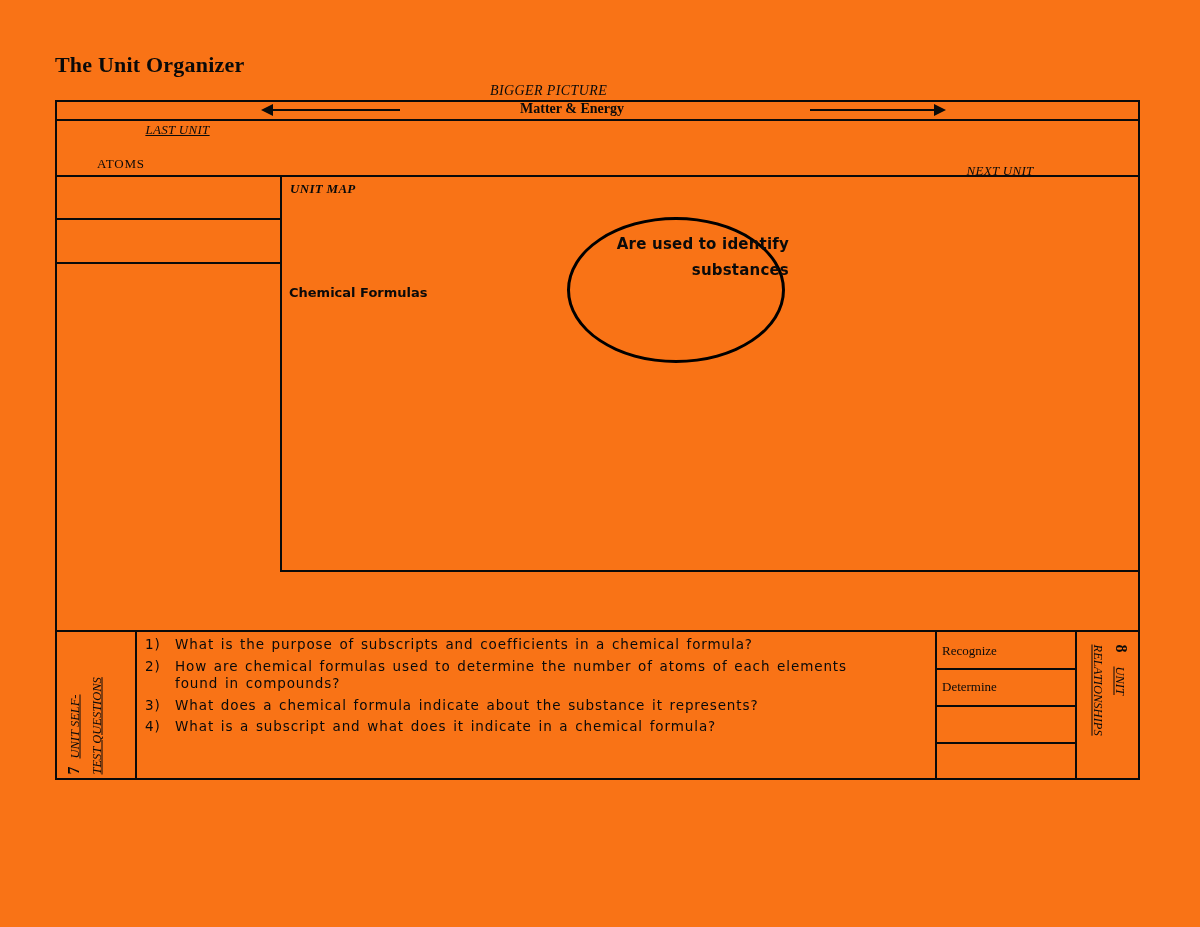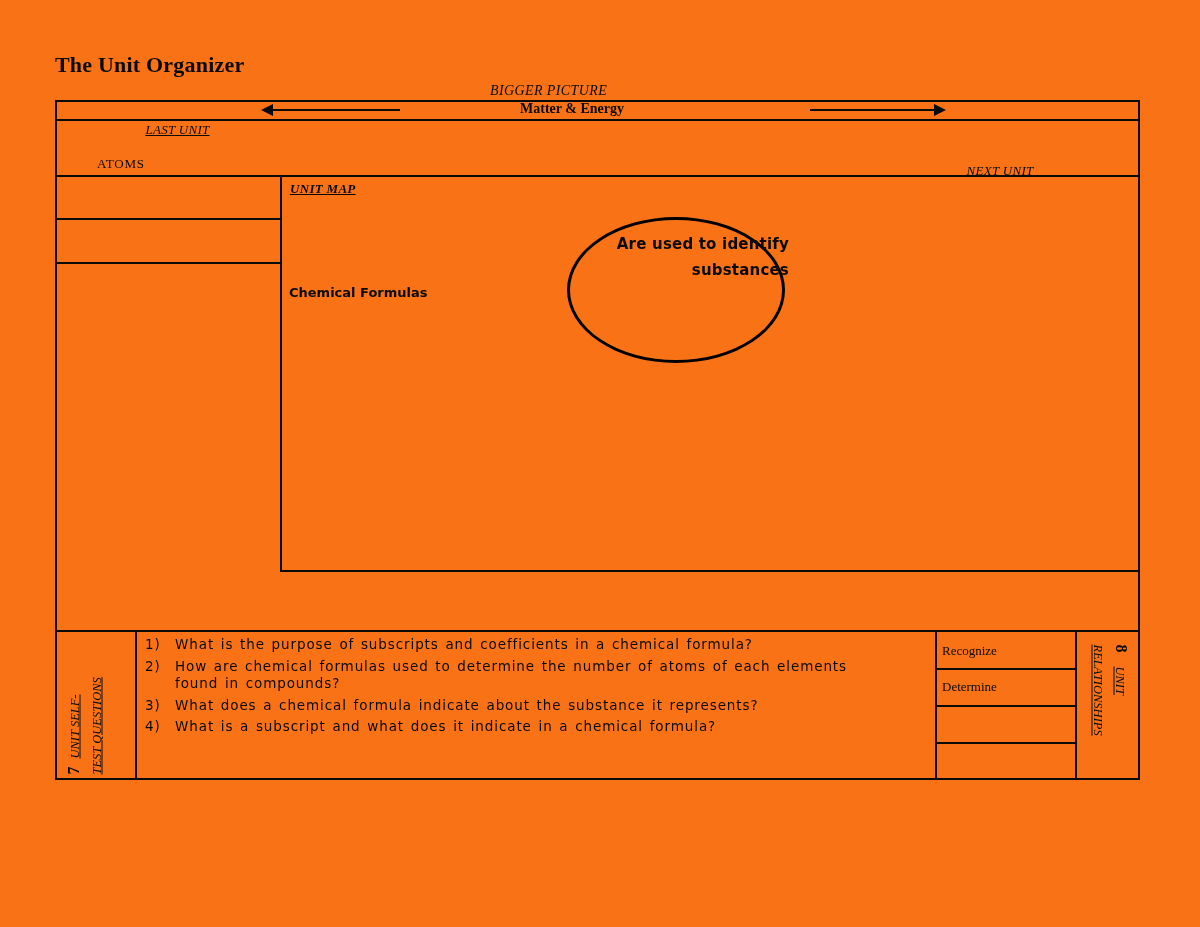--- a/index.html
+++ b/index.html
@@ -33,21 +33,21 @@
 
   .arrow { position: absolute; top: 109px; height: 0; border-top: 2px solid #0a0a0a; }
   .arrow-left  { left: 267px; width: 133px; }
   .arrow-right { left: 810px; width: 130px; }
   .arrow-left::before  { content: ""; position: absolute; left: -12px; top: -7px; width: 0; height: 0;
                          border: 6px solid transparent; border-right: 12px solid #0a0a0a; }
   .arrow-right::after  { content: ""; position: absolute; right: -12px; top: -7px; width: 0; height: 0;
                          border: 6px solid transparent; border-left: 12px solid #0a0a0a; }
 
   .unit-map-label { position: absolute; left: 290px; top: 181px; font-weight: bold; font-style: italic;
-                    font-size: 13px; text-decoration: underline; letter-spacing: 0.3px; }
+                    font-size: 13px; letter-spacing: 0.3px; }
   .topic { position: absolute; left: 289px; top: 285px; font-family: "DejaVu Sans", sans-serif;
            font-weight: bold; font-size: 13px; }
 
   .bubble { position: absolute; left: 567px; top: 217px; width: 218px; height: 146px;
             border: 3px solid #000; border-radius: 50%; background: transparent; }
   .bubble-text { position: absolute; left: 563px; top: 231px; width: 226px; text-align: right;
                  font-family: "DejaVu Sans", sans-serif; font-weight: bold; font-size: 15px;
                  line-height: 26px; letter-spacing: 0.2px; }
 
   .questions { position: absolute; left: 145px; top: 636px; width: 750px; list-style: none; counter-reset: q; }

